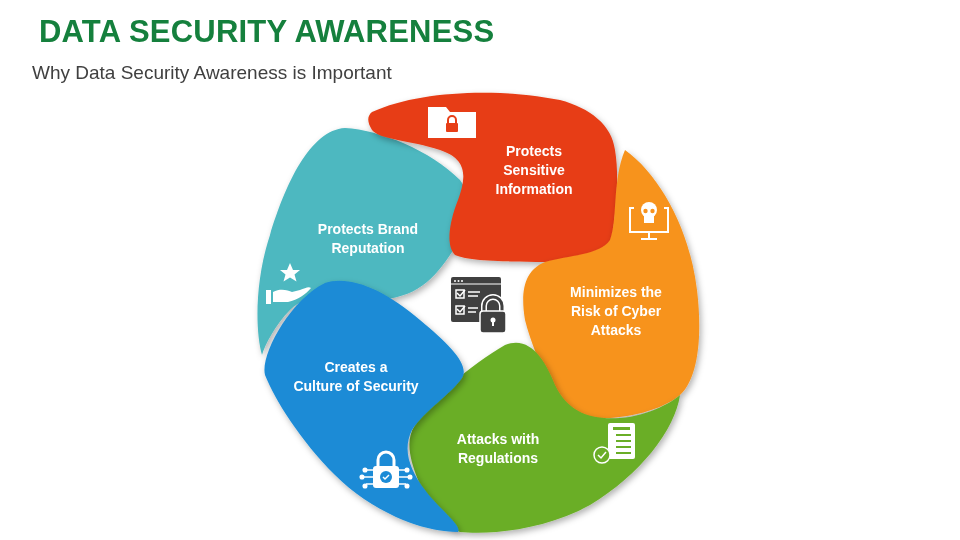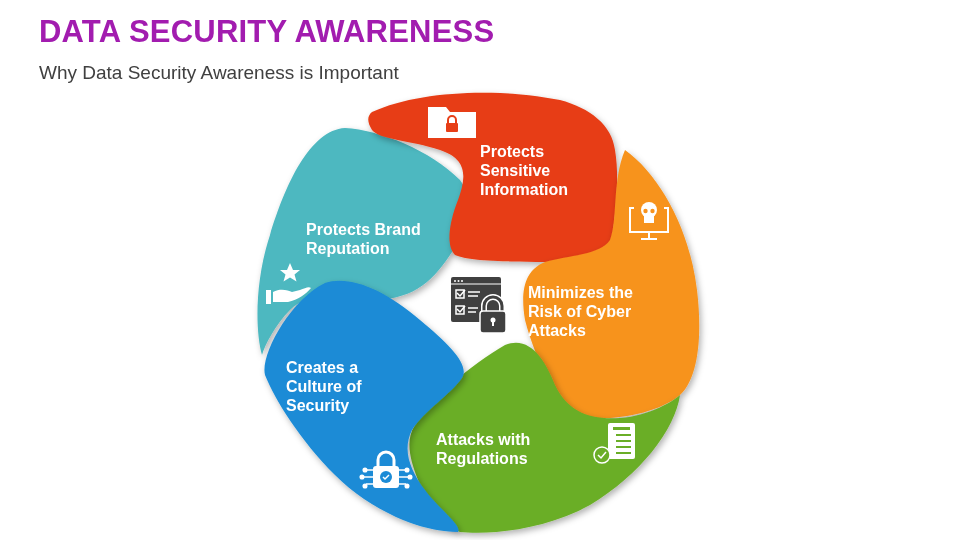--- a/index.html
+++ b/index.html
@@ -1,21 +1,21 @@
 <!DOCTYPE html>
 <html><head>
 <meta charset="utf-8">
 <style>
   html, body { margin:0; padding:0; }
   body { width:960px; height:540px; background:#ffffff; position:relative; overflow:hidden;
          font-family: "Liberation Sans", "DejaVu Sans", sans-serif; }
-  .title { position:absolute; left:39px; top:14px; font-size:31px; font-weight:bold; color:#a21caf; letter-spacing:0.2px; }
-  .subtitle { position:absolute; left:39px; top:62px; font-size:19px; color:#404040; }
+  .title { position:absolute; left:39px; top:14px; font-size:31px; font-weight:bold; color:#15803d; letter-spacing:0.2px; }
+  .subtitle { position:absolute; left:32px; top:62px; font-size:19px; color:#404040; }
   svg.diagram { position:absolute; left:0; top:0; }
-  .lbl { position:absolute; color:#fff; font-size:16px; font-weight:bold; line-height:19px; white-space:pre-line; }
+  .lbl { position:absolute; color:#fff; font-size:14px; font-weight:bold; text-align:center; line-height:19px; white-space:pre-line; }
 </style>
 </head>
 <body>
 
 <div class="title">DATA SECURITY AWARENESS</div>
 <div class="subtitle">Why Data Security Awareness is Important</div>
 
 <svg class="diagram" width="960" height="540" viewBox="0 0 960 540">
   <defs>
     <filter id="sh" x="-10%" y="-10%" width="130%" height="130%">
@@ -117,21 +117,21 @@
     <path d="M484,313 v-7 a9,9 0 0 1 18,0 v7" fill="none" stroke="#404040" stroke-width="3"></path>
     <rect x="480" y="311" width="26" height="22" rx="3" fill="#404040" stroke="#fff" stroke-width="1.5"></rect>
     <circle cx="493" cy="320" r="2.5" fill="#fff"></circle>
     <rect x="492" y="320" width="2" height="6" fill="#fff"></rect>
   </g>
 </svg>
 
 <div class="lbl" style="left:480px;top:142px;width:108px;">Protects
 Sensitive
 Information</div>
-<div class="lbl" style="left:528px;top:283px;width:118px;">Minimizes the
+<div class="lbl" style="left:557px;top:283px;width:118px;">Minimizes the
 Risk of Cyber
 Attacks</div>
 <div class="lbl" style="left:436px;top:430px;width:124px;">Attacks with
 Regulations</div>
 <div class="lbl" style="left:286px;top:358px;width:140px;">Creates a
 Culture of Security</div>
 <div class="lbl" style="left:306px;top:198px;width:124px;margin-top:22px;">Protects Brand
 Reputation</div>
 
 </body></html>

